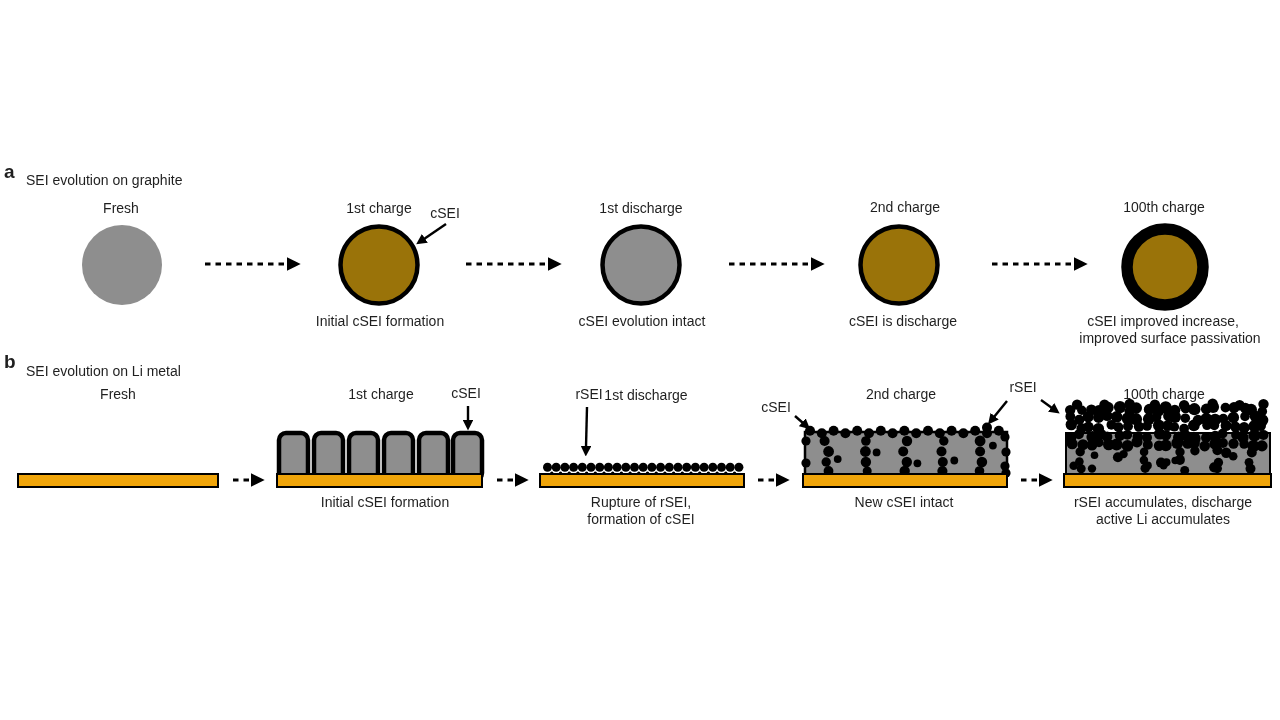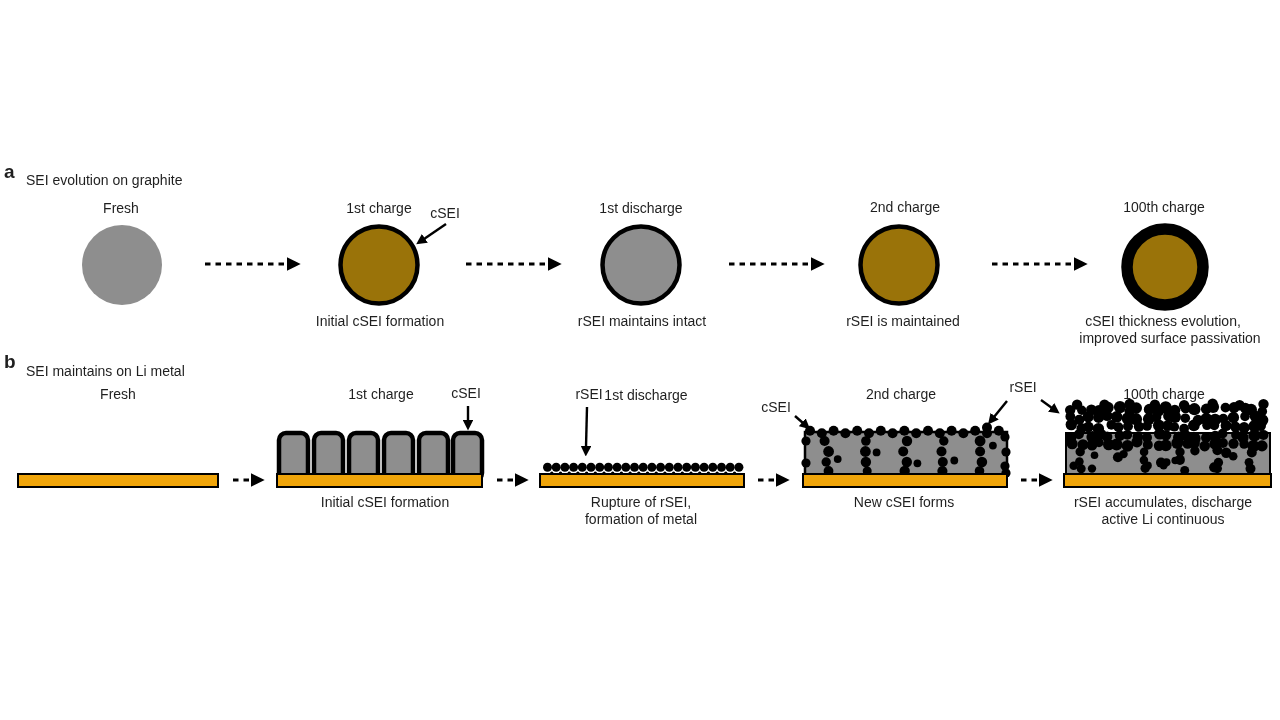--- a/index.html
+++ b/index.html
@@ -325,39 +325,39 @@
 
   <div class="t c" style="left:121px;top:201px">Fresh</div>
   <div class="t c" style="left:379px;top:201px">1st charge</div>
   <div class="t c" style="left:641px;top:201px">1st discharge</div>
   <div class="t c" style="left:905px;top:200px">2nd charge</div>
   <div class="t c" style="left:1164px;top:200px">100th charge</div>
 
   <div class="t c" style="left:445px;top:206px">cSEI</div>
 
   <div class="t c" style="left:380px;top:314px">Initial cSEI formation</div>
-  <div class="t c" style="left:642px;top:314px">rSEI maintains intact</div>
-  <div class="t c" style="left:903px;top:314px">rSEI is maintained</div>
-  <div class="t c" style="left:1163px;top:314px">cSEI thickness evolution,</div>
+  <div class="t c" style="left:642px;top:314px">cSEI evolution intact</div>
+  <div class="t c" style="left:903px;top:314px">cSEI is discharge</div>
+  <div class="t c" style="left:1163px;top:314px">cSEI improved increase,</div>
   <div class="t c" style="left:1170px;top:331px">improved surface passivation</div>
 
   <div class="t pl" style="left:4px;top:351px">b</div>
-  <div class="t" style="left:26px;top:364px">SEI maintains on Li metal</div>
+  <div class="t" style="left:26px;top:364px">SEI evolution on Li metal</div>
 
   <div class="t c" style="left:118px;top:387px">Fresh</div>
   <div class="t c" style="left:381px;top:387px">1st charge</div>
   <div class="t c" style="left:646px;top:388px">1st discharge</div>
   <div class="t c" style="left:901px;top:387px">2nd charge</div>
   <div class="t c" style="left:1164px;top:387px">100th charge</div>
 
   <div class="t c" style="left:466px;top:386px">cSEI</div>
   <div class="t c" style="left:589px;top:387px">rSEI</div>
   <div class="t c" style="left:776px;top:400px">cSEI</div>
   <div class="t c" style="left:1023px;top:380px">rSEI</div>
 
   <div class="t c" style="left:385px;top:495px">Initial cSEI formation</div>
   <div class="t c" style="left:641px;top:495px">Rupture of rSEI,</div>
-  <div class="t c" style="left:641px;top:512px">formation of metal</div>
-  <div class="t c" style="left:904px;top:495px">New cSEI forms</div>
+  <div class="t c" style="left:641px;top:512px">formation of cSEI</div>
+  <div class="t c" style="left:904px;top:495px">New cSEI intact</div>
   <div class="t c" style="left:1163px;top:495px">rSEI accumulates, discharge</div>
-  <div class="t c" style="left:1163px;top:512px">active Li continuous</div>
+  <div class="t c" style="left:1163px;top:512px">active Li accumulates</div>
 
 </div>
 
 </body></html>

